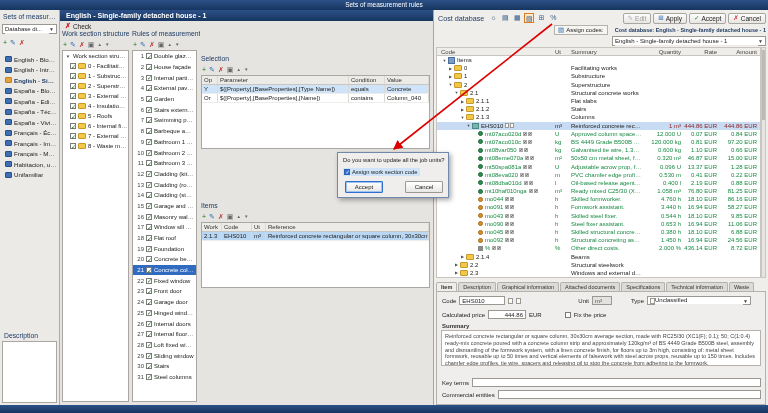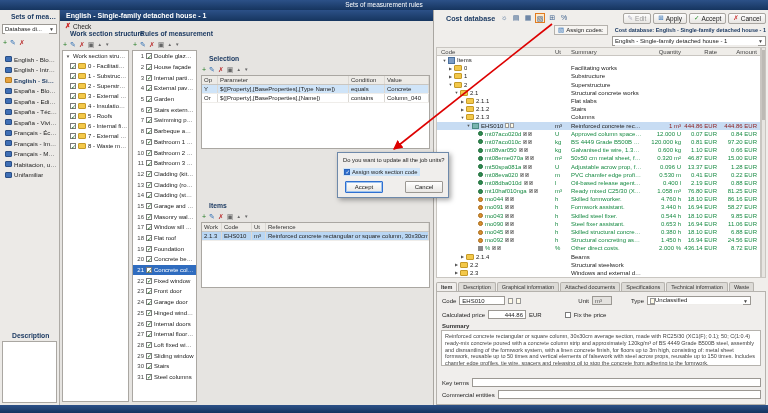--- a/index.html
+++ b/index.html
@@ -14,21 +14,21 @@
   
   #titlebar { position:absolute; left:0; top:0; width:768px; height:10px;
     background:linear-gradient(#2c5188,#16355f); color:#fff; font-size:6.5px;
     text-align:center; line-height:10px; }
   #statusbar { position:absolute; left:0; bottom:0; width:768px; height:8px;
     background:linear-gradient(#2c5188,#16355f); }
 
   
   #left { position:absolute; left:0; top:10px; width:60px; bottom:8px;
     background:#eceae7; border-right:1px solid #aeaba6; }
-  .ptitle { font-weight:bold; color:#17365f; font-size:6.8px;margin-left:8px; }
+  .ptitle { font-weight:normal; color:#17365f; font-size:6.8px; }
   #left-header { position:absolute; left:3px; top:3px; right:2px; }
   #left-combo { position:absolute; left:2px; top:14px; width:55px; height:10px; }
   .combo { background:#fff; border:1px solid #9b9893; display:flex; align-items:center;
     font-size:6px; padding:0 2px; }
   .combo .grow { flex:1; min-width:0; }
   .caret { font-size:5px; color:#444; flex:0 0 auto; }
   #left-tbar { position:absolute; left:3px; top:28px; }
   .tbar { display:flex; gap:3px; align-items:center; height:9px; }
   .tbi { font-size:7px; line-height:9px; }
   .tb-g { color:#1f7a1f; } .tb-b { color:#2b6cb3; } .tb-r { color:#bb3333; }

